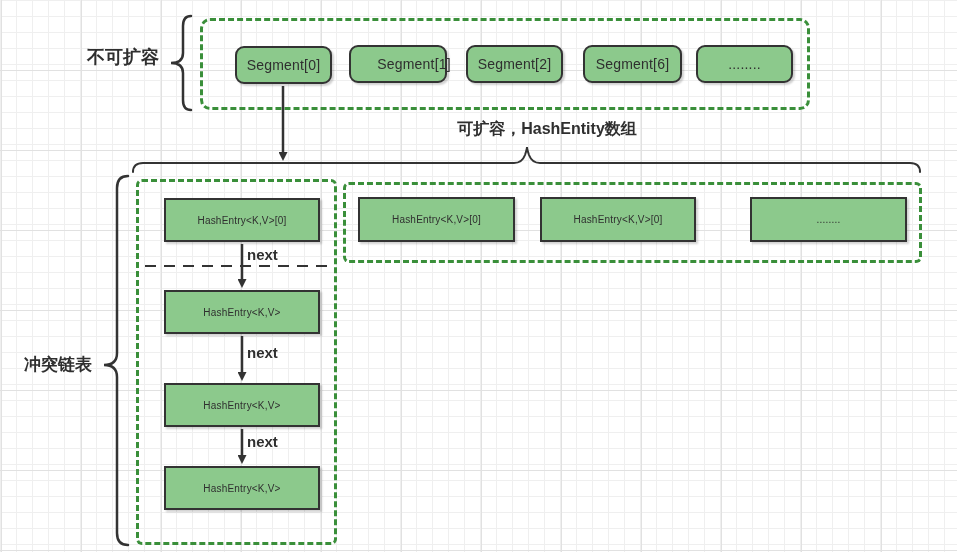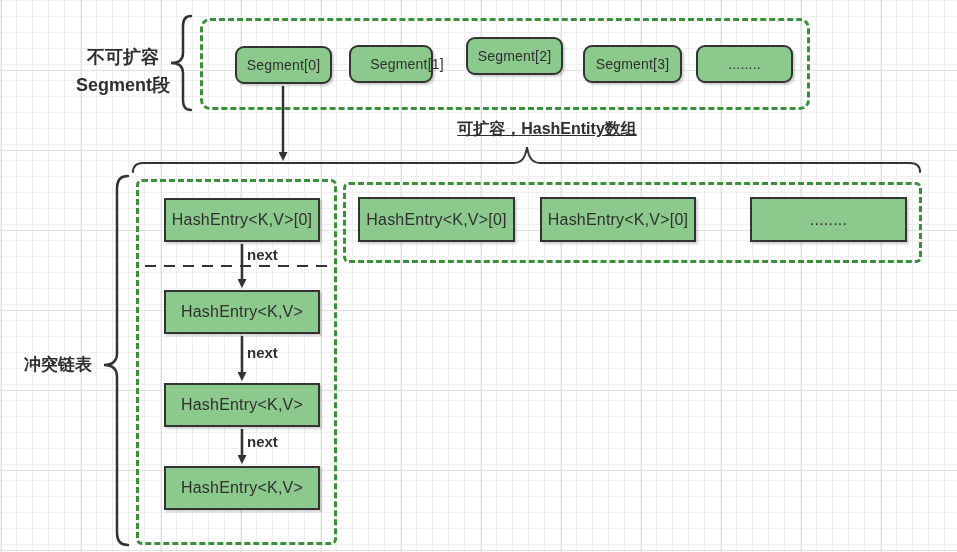--- a/index.html
+++ b/index.html
@@ -28,21 +28,21 @@
   }
 
   .node {
     position: absolute;
     background: var(--node-fill, #8cc98c);
     border: 2px solid var(--node-border, #333333);
     color: var(--text, #333333);
     display: flex;
     align-items: center;
     justify-content: center;
-    font-size: 16px;
+    font-size: 10px;
     letter-spacing: 0.2px;
     box-shadow: 2px 2px 2px rgba(0,0,0,0.18);
   }
   .node.seg { font-size: 14px; border-radius: 9px; }
 
   .lbl {
     position: absolute;
     color: var(--text, #333333);
     font-weight: bold;
   }
@@ -59,42 +59,41 @@
   }
   .stroke-dark { stroke: var(--node-border, #333333); fill: none; }
 </style>
 </head>
 <body>
 
 <div class="canvas">
 
   <div class="lbl lbl-two-line" style="left:64px; top:44px; width:118px;">
     <div>不可扩容</div>
-    <div>Segment段</div>
   </div>
 
   <div class="dashed-container" style="left:200px; top:18px; width:610px; height:92px;"></div>
 
   <div class="node seg" style="left:235px; top:46px; width:97px; height:38px;">
     <span>Segment[0]</span>
   </div>
-  <div class="node seg" style="left:349px; top:45px; width:84px; height:38px;padding-left:32px;">
+  <div class="node seg" style="left:349px; top:45px; width:98px; height:38px;padding-left:32px;">
     <span>Segment[1]</span>
   </div>
-  <div class="node seg" style="left:466px; top:37px; width:97px; height:38px;">
+  <div class="node seg" style="left:466px; top:45px; width:97px; height:38px;">
     <span>Segment[2]</span>
   </div>
   <div class="node seg" style="left:583px; top:45px; width:99px; height:38px;">
-    <span>Segment[3]</span>
+    <span>Segment[6]</span>
   </div>
   <div class="node seg" style="left:696px; top:45px; width:97px; height:38px;">
     <span>........</span>
   </div>
 
-  <div class="lbl lbl-array" style="left:382px; top:119px;text-decoration:underline;">可扩容，HashEntity数组</div>
+  <div class="lbl lbl-array" style="left:382px; top:119px;">可扩容，HashEntity数组</div>
 
   <div class="dashed-container" style="left:343px; top:182px; width:579px; height:81px; border-radius:6px;"></div>
 
   <div class="node" style="left:358px; top:197px; width:157px; height:45px;">
     <span>HashEntry&lt;K,V&gt;[0]</span>
   </div>
   <div class="node" style="left:540px; top:197px; width:156px; height:45px;">
     <span>HashEntry&lt;K,V&gt;[0]</span>
   </div>
   <div class="node" style="left:750px; top:197px; width:157px; height:45px;">

